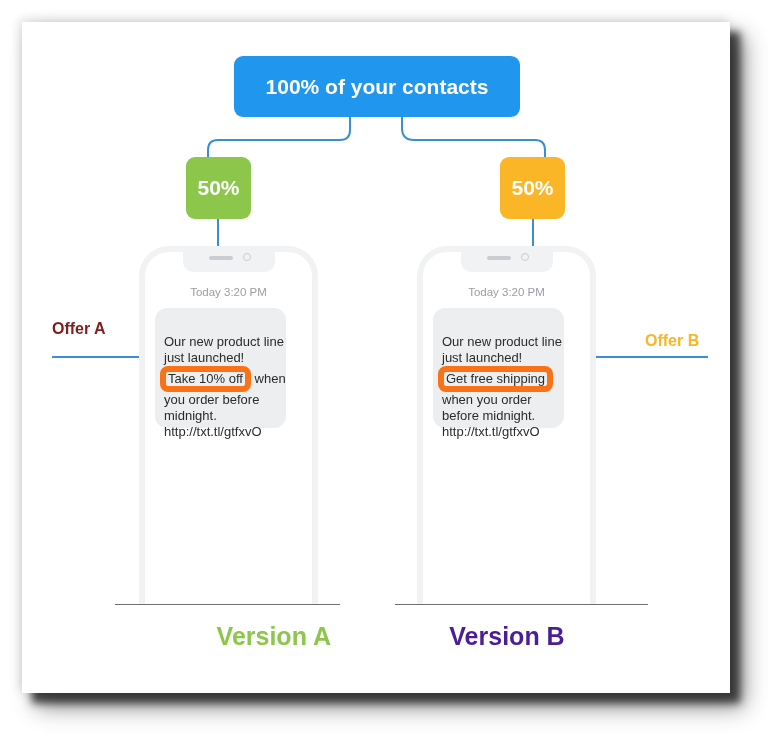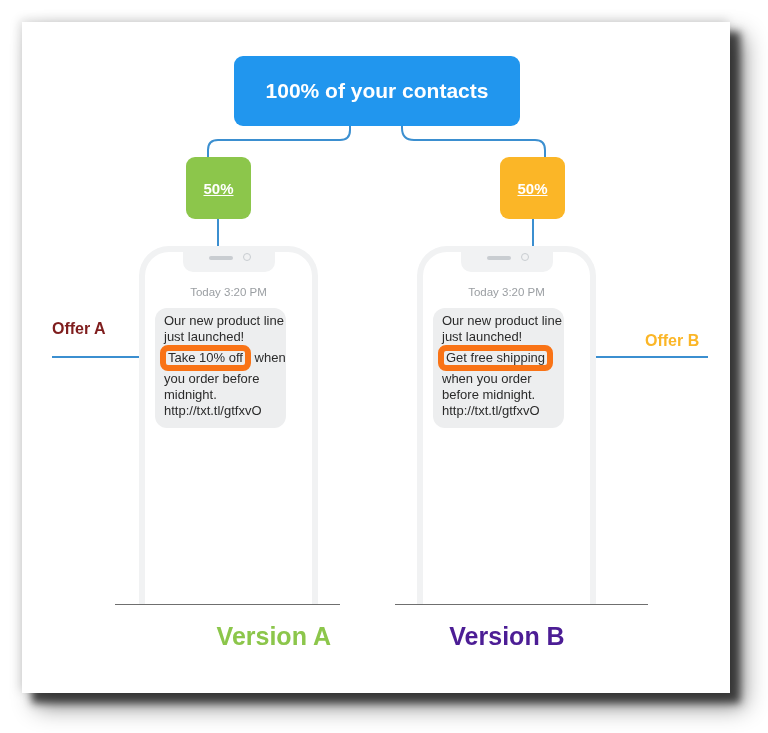--- a/index.html
+++ b/index.html
@@ -8,29 +8,29 @@
     background: #ffffff;
     font-family: "Liberation Sans", "DejaVu Sans", sans-serif;
   }
   .card {
     position: absolute; left: 22px; top: 22px; width: 708px; height: 671px;
     background: #ffffff;
     box-shadow: 10px 10px 8px rgba(40,40,40,0.85), 14px 14px 22px rgba(0,0,0,0.45), -2px -2px 10px rgba(0,0,0,0.15);
   }
   .abs { position: absolute; }
   .top-box {
-    left: 234px; top: 56px; width: 286px; height: 70px;
+    left: 234px; top: 56px; width: 286px; height: 61px;
     background: #2196EE; border-radius: 9px;
     color: #ffffff; font-weight: bold; font-size: 21px;
     display: flex; align-items: center; justify-content: center;
   }
   .pct-box {
     width: 65px; height: 62px; border-radius: 9px; color: #ffffff;
-    font-weight: bold; font-size: 15px;
-    display: flex; align-items: center; justify-content: center; text-decoration: underline;
+    font-weight: bold; font-size: 21px;
+    display: flex; align-items: center; justify-content: center;
   }
   .pct-a { left: 186px; top: 157px; background: #8CC64B; }
   .pct-b { left: 500px; top: 157px; background: #FBB627; }
   svg.lines { position: absolute; left: 0; top: 0; width: 768px; height: 733px; pointer-events: none; }
   .phone {
     top: 246px; width: 179px; height: 358px;
     border: 6px solid #F1F2F3; border-bottom: none;
     border-radius: 30px 30px 0 0; background: #fff; box-sizing: border-box;
   }
   .phone-a { left: 139px; }
@@ -48,21 +48,21 @@
     position: absolute; left: 60px; top: 7px; width: 6px; height: 6px;
     border: 1.5px solid #C9CDD1; border-radius: 50%; background: #F1F2F3;
   }
   .time {
     position: absolute; left: 0; right: 0; top: 34px; text-align: center;
     font-size: 11.5px; color: #9A9EA2;
   }
   .bubble {
     position: absolute; left: 10px; top: 56px; width: 131px; height: 120px;
     background: #EDEEEF; border-radius: 12px;
-    box-sizing: border-box; padding: 5px 8px 0 9px;
+    box-sizing: border-box; padding: 26px 8px 0 9px;
     font-size: 13px; line-height: 16px; color: #2B2B2B;
   }
   .bubble div { white-space: nowrap; }
   .hl {
     display: inline-block; border: 6px solid #f97316; border-radius: 8px;
     padding: 0 2px; margin-left: -4px; line-height: 14px;
   }
   .baseline { height: 1px; background: #6F6F6F; top: 604px; }
   .offer-label { font-weight: bold; font-size: 16px; }
   .offer-a { left: 52px; top: 320px; color: #7f1d1d; }

